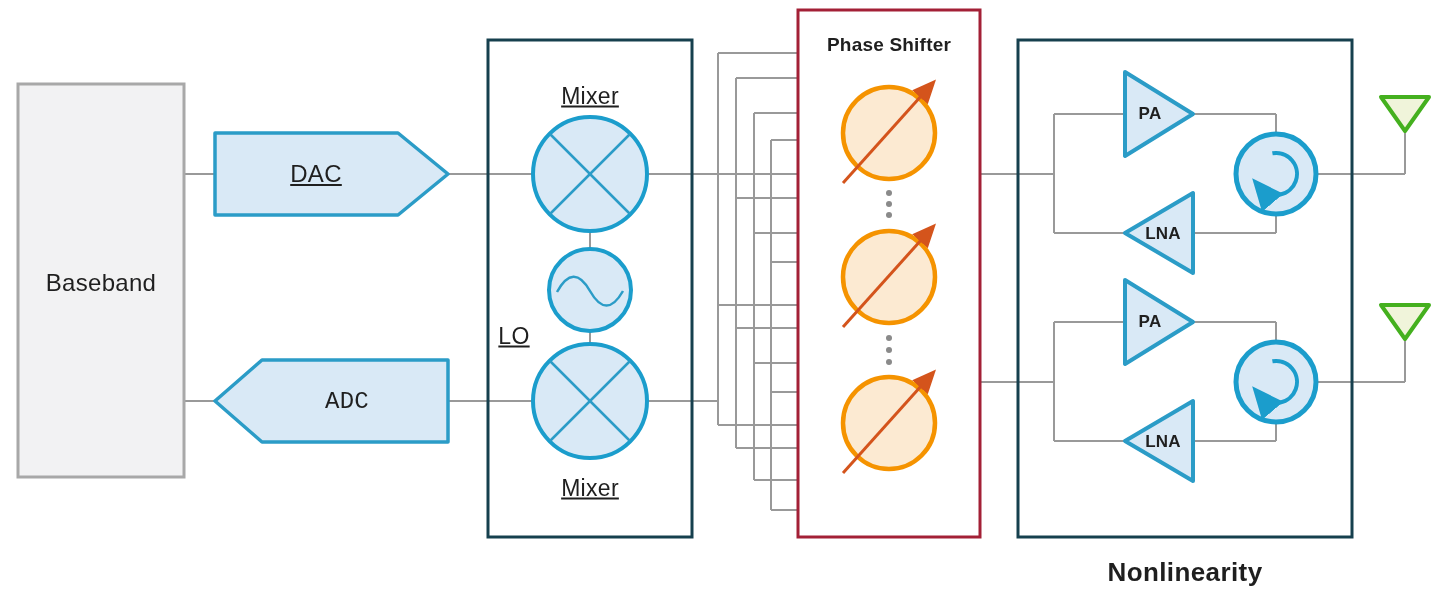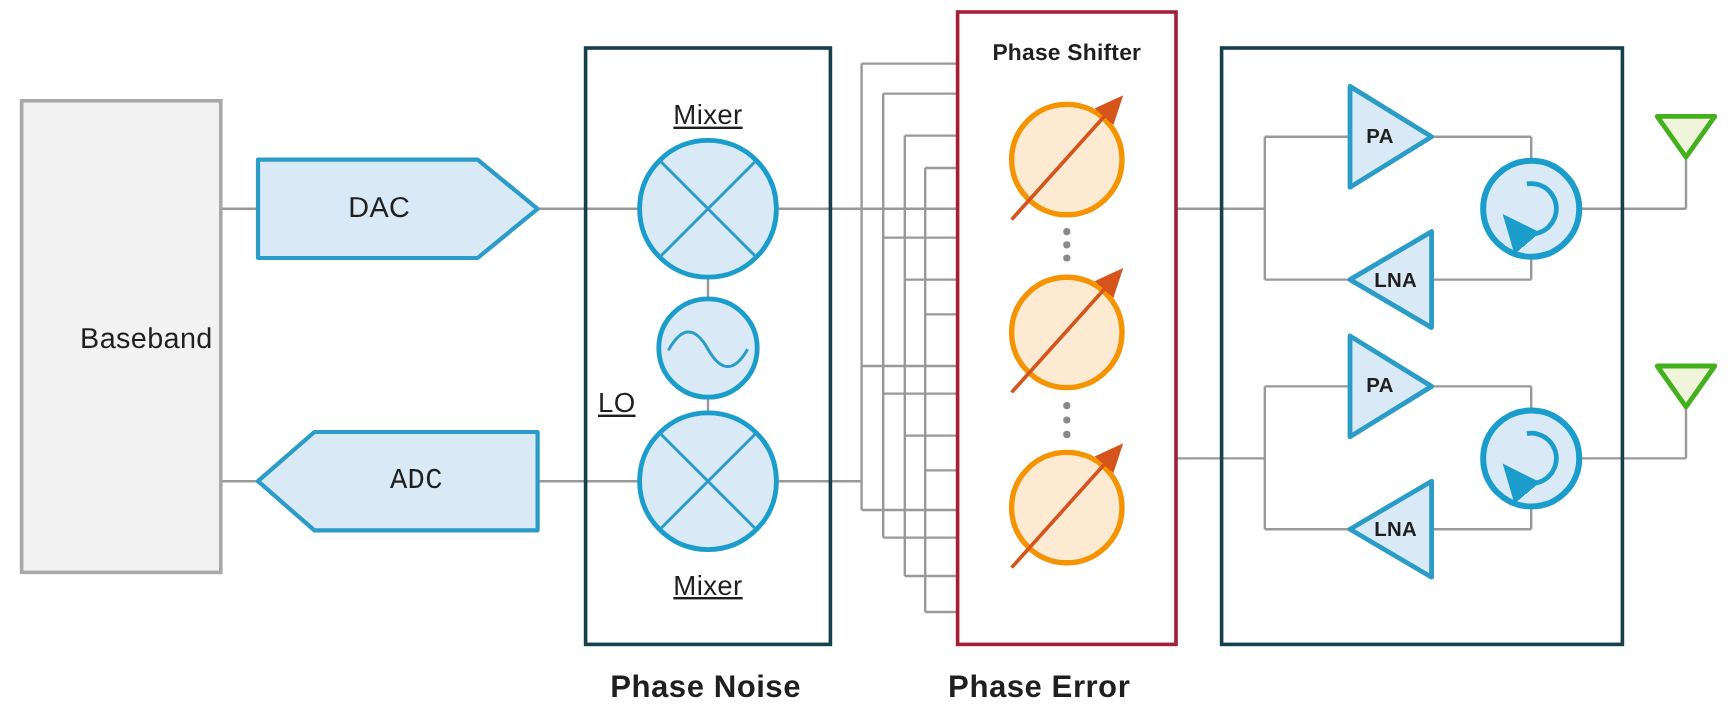--- a/index.html
+++ b/index.html
@@ -166,31 +166,30 @@
       <circle cx="1276" cy="382" r="40" fill="#d9e9f6" stroke="#1b9dcc" stroke-width="5"></circle>
       <path d="M 1272.4 361.3 A 21 21 0 1 1 1259.9 395.5" fill="none" stroke="#1b9dcc" stroke-width="4" marker-end="url(#arrow-blue)"></path>
     </g>
     <polygon points="1381,305 1429,305 1405,339" fill="#f0f4da" stroke="#44b01e" stroke-width="4" stroke-linejoin="round"></polygon>
 
     <rect x="488" y="40" width="204" height="497" fill="none" stroke="#16404e" stroke-width="3"></rect>
     <rect x="798" y="10" width="182" height="527" fill="none" stroke="#a32036" stroke-width="3"></rect>
     <rect x="1018" y="40" width="334" height="497" fill="none" stroke="#16404e" stroke-width="3"></rect>
   </svg>
 
-  <div class="label lbl-big" style="left:101px;top:283px;margin-left:21px;">Baseband</div>
-  <div class="label lbl-big" style="left:316px;top:174px;">DAC</div>
+  <div class="label lbl-big" style="left:101px;top:283px;">Baseband</div>
+  <div class="label lbl-big" style="left:316px;top:174px;text-decoration:underline;">DAC</div>
   <div class="label lbl-big" style="left:347px;top:401px;font-family:Liberation Mono, monospace;">ADC</div>
 
   <div class="label lbl" style="left:590px;top:96px;">Mixer</div>
   <div class="label lbl" style="left:514px;top:288px;margin-top:48px;">LO</div>
   <div class="label lbl" style="left:590px;top:488px;">Mixer</div>
 
   <div class="label inner-title" style="left:889px;top:45px;">Phase Shifter</div>
 
   <div class="label amp-lbl" style="left:1150px;top:114px;">PA</div>
   <div class="label amp-lbl" style="left:1163px;top:234px;">LNA</div>
   <div class="label amp-lbl" style="left:1150px;top:322px;">PA</div>
   <div class="label amp-lbl" style="left:1163px;top:442px;">LNA</div>
 
-  <div class="label section-title" style="left:588px;top:572px;">Phase Noise</div>
-  <div class="label section-title" style="left:866px;top:572px;">Phase Error</div>
+  <div class="label section-title" style="left:1185px;top:572px;">Nonlinearity</div>
 
 </div>
 
 </body></html>

